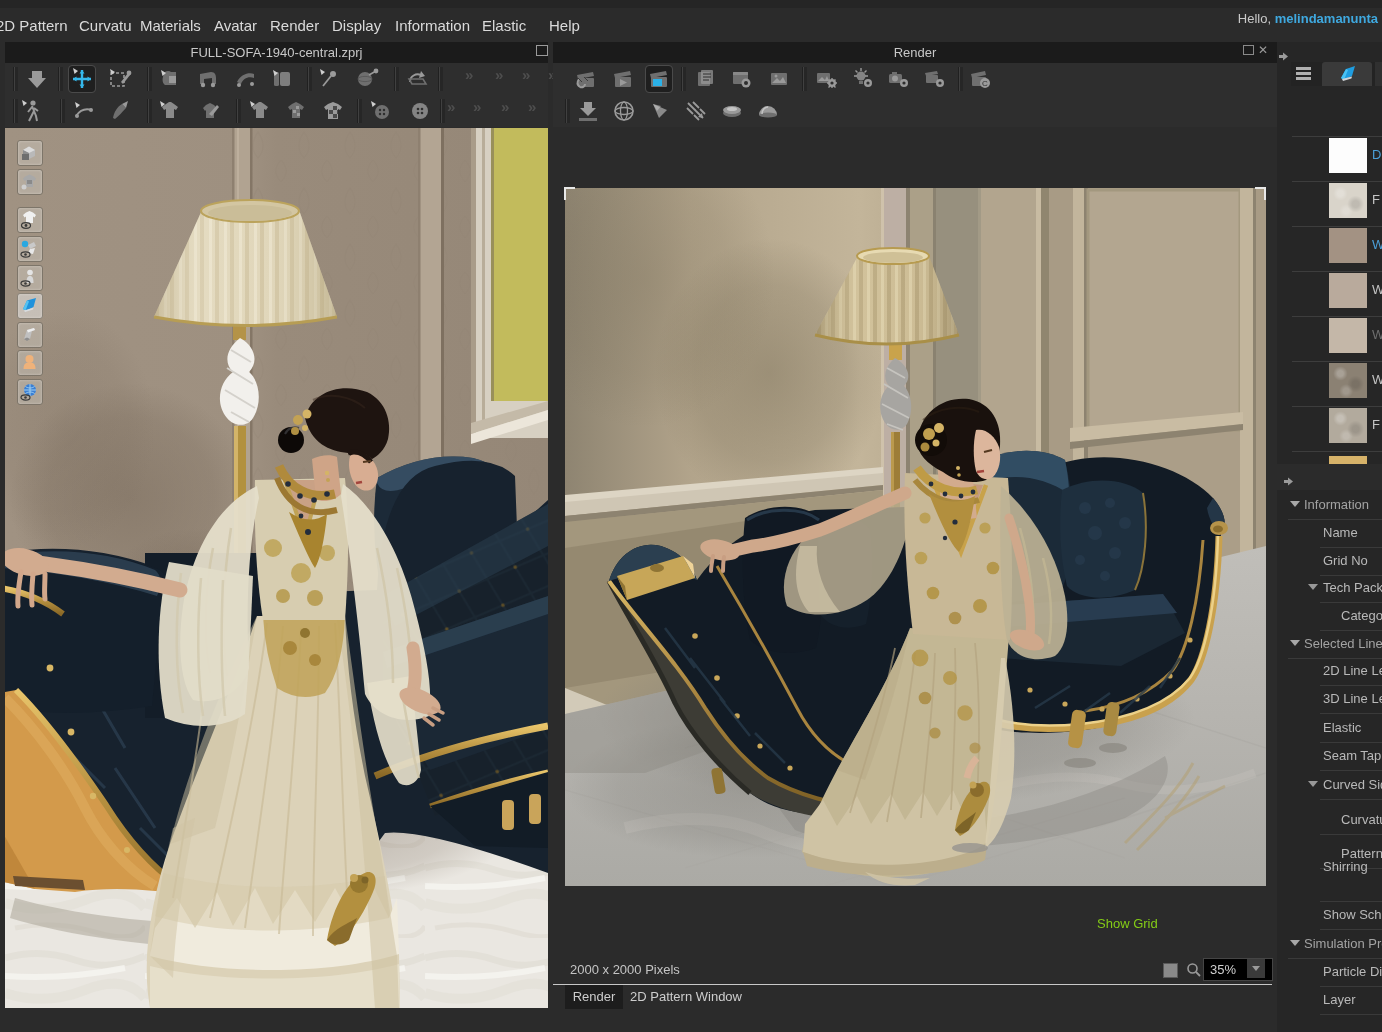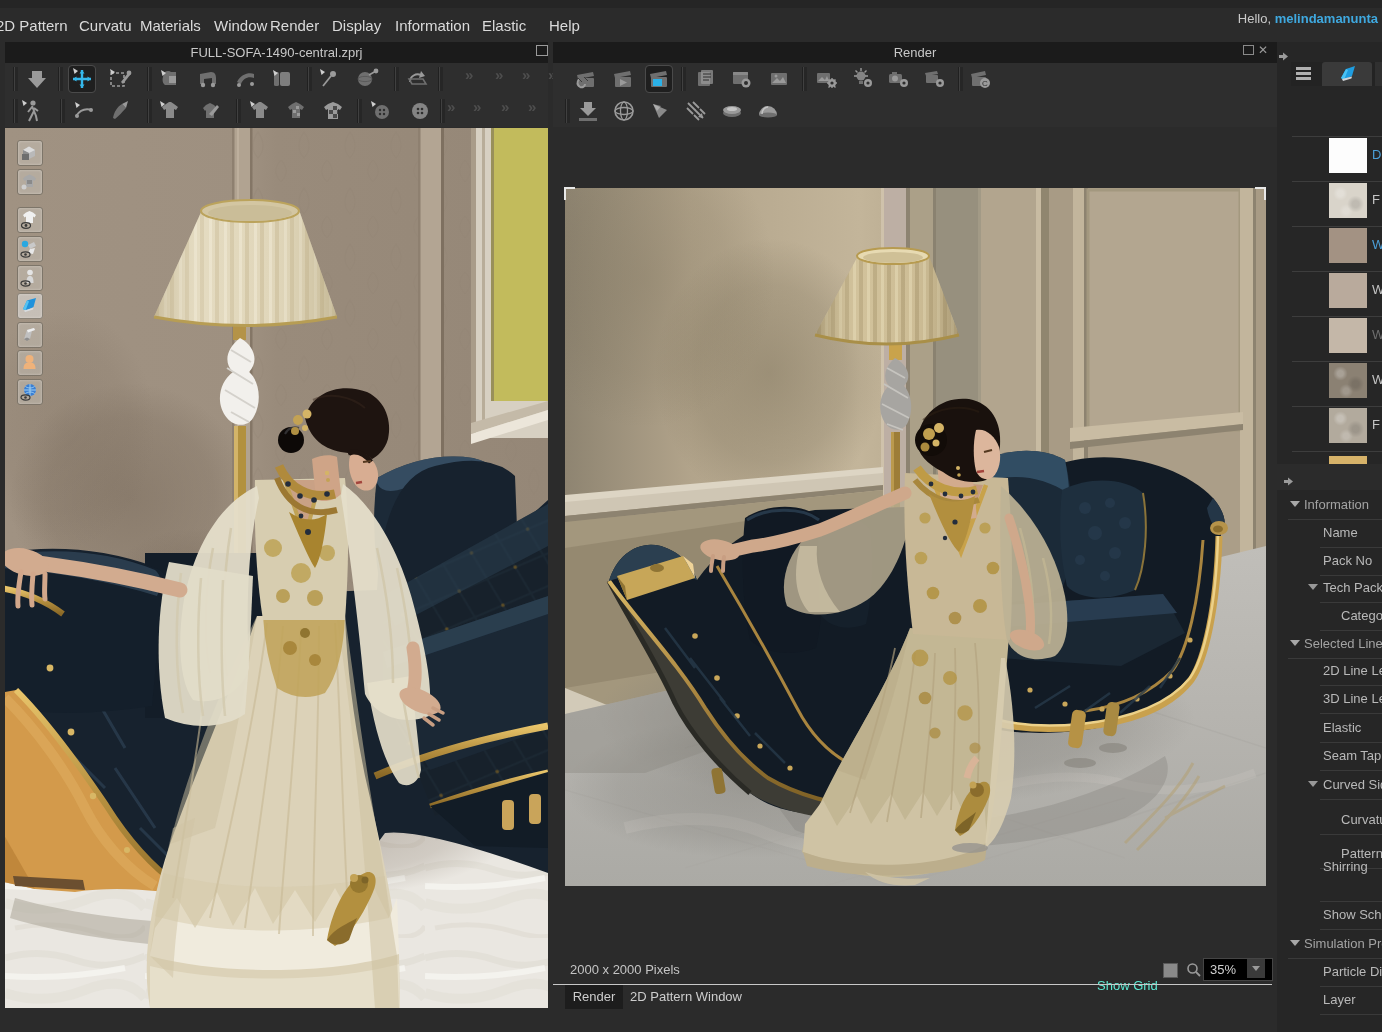--- a/index.html
+++ b/index.html
@@ -17,31 +17,31 @@
 .pline{position:absolute;height:1px;background:#3a3a3a}
 .sw{position:absolute;left:1329px;width:38px;height:35px}
 .swl{position:absolute;left:1372px;font-size:13px}
 </style></head><body>
 
 <div class="menu">
   <div style="position:absolute;top:0;left:0;width:1382px;height:8px;background:#252525"></div>
   <div class="mi" style="left:-4px">2D Pattern</div>
   <div class="mi" style="left:79px">Curvatu</div>
   <div class="mi" style="left:140px">Materials</div>
-  <div class="mi" style="left:214px">Window</div>
+  <div class="mi" style="left:214px">Avatar</div>
   <div class="mi" style="left:270px">Render</div>
   <div class="mi" style="left:332px">Display</div>
   <div class="mi" style="left:395px">Information</div>
   <div class="mi" style="left:482px">Elastic</div>
   <div class="mi" style="left:549px">Help</div>
   <div style="position:absolute;top:11px;right:4px;font-size:13px;color:#c9c9c9">Hello, <span style="color:#3fa9e0;font-weight:bold">melindamanunta</span></div>
 </div>
 
 <div class="tbar" style="left:5px;top:42px;width:543px">
-    <div class="tt">FULL-SOFA-1490-central.zprj</div>
+    <div class="tt">FULL-SOFA-1940-central.zprj</div>
   </div>
 <div style="position:absolute;left:536px;top:45px;width:10px;height:9px;border:1px solid #9a9a9a"></div>
 <div class="toolrow" id="ltr1" style="left:5px;top:63px;width:543px">
     <div class="sep" style="left:8px"></div>
     <div class="sep" style="left:53px"></div>
     <div class="sep" style="left:142px"></div>
     <div class="sep" style="left:302px"></div>
     <div class="sep" style="left:389px"></div>
     <div class="sep" style="left:433px"></div>
     <div class="ic" style="left:19px;"><svg width="26" height="26" viewBox="0 0 26 26">
@@ -809,21 +809,21 @@
 <path d="M300,684 C320,690 345,692 365,690 L350,697 C330,699 312,695 300,684 Z" fill="#cfc3a4" opacity="0.85"></path>
 </svg>
 </div>
 
 <div class="abs" style="left:564px;top:187px;width:11px;height:2px;background:#e8e8e8"></div>
 <div class="abs" style="left:564px;top:187px;width:2px;height:13px;background:#e8e8e8"></div>
 <div class="abs" style="left:1255px;top:187px;width:11px;height:2px;background:#e8e8e8"></div>
 <div class="abs" style="left:1264px;top:187px;width:2px;height:13px;background:#e8e8e8"></div>
 
 <div class="abs" style="left:570px;top:962px;font-size:13px;color:#c4c4c4">2000 x 2000 Pixels</div>
-<div class="abs" style="left:1097px;top:978px;font-size:13px;color:#5eead4">Show Grid</div>
+<div class="abs" style="left:1097px;top:916px;font-size:13px;color:#84cc16">Show Grid</div>
 <div class="abs" style="left:1163px;top:963px;width:13px;height:13px;background:#8a8a8a;border:1px solid #5a5a5a"></div>
 <svg class="abs" style="left:1186px;top:962px" width="15" height="15" viewBox="0 0 15 15">
     <circle cx="6.5" cy="6.5" r="4.5" fill="none" stroke="#9a9a9a" stroke-width="1.6"></circle>
     <path d="M10 10 L14 14" stroke="#9a9a9a" stroke-width="1.8"></path>
   </svg>
 <div class="abs" style="left:1203px;top:958px;width:62px;height:21px;background:#000000;border:1px solid #454545;color:#d0d0d0;font-size:13px;line-height:21px;padding-left:6px">35%</div>
 <div class="abs" style="left:1247px;top:959px;width:18px;height:19px;background:#3a3a3a"></div>
 <div class="abs" style="left:1252px;top:966px;width:0;height:0;border-left:4px solid transparent;border-right:4px solid transparent;border-top:5px solid #9a9a9a"></div>
 <div class="abs" style="left:553px;top:984px;width:719px;height:1px;background:#c8c8c8"></div>
 <div class="abs" style="left:565px;top:985px;width:58px;height:24px;background:#1d1d1d;color:#cdcdcd;font-size:13px;text-align:center;line-height:24px">Render</div>
@@ -884,21 +884,21 @@
 <div class="abs" style="left:1284px;top:472px;width:9px;height:8px" id="arrow2"><svg width="9" height="9" viewBox="0 0 9 9">
       <path d="M0 3 L4 3 L4 0.5 L9 4.5 L4 8.5 L4 6 L0 6 Z" fill="#9a9a9a"></path>
     </svg></div>
 
 <div id="props">
     <div class="tri" style="left:1290px;top:501px"></div>
     <div class="phead" style="left:1304px;top:497px">Information</div>
     <div class="pline" style="left:1288px;top:519px;width:94px"></div>
     <div class="ptxt" style="left:1323px;top:525px">Name</div>
     <div class="pline" style="left:1320px;top:547px;width:62px"></div>
-    <div class="ptxt" style="left:1323px;top:553px">Pack No</div>
+    <div class="ptxt" style="left:1323px;top:553px">Grid No</div>
     <div class="pline" style="left:1320px;top:575px;width:62px"></div>
     <div class="tri" style="left:1308px;top:584px;border-top-color:#989898"></div>
     <div class="ptxt" style="left:1323px;top:580px">Tech Pack</div>
     <div class="pline" style="left:1320px;top:602px;width:62px"></div>
     <div class="ptxt" style="left:1341px;top:608px">Category</div>
     <div class="pline" style="left:1320px;top:630px;width:62px"></div>
     <div class="tri" style="left:1290px;top:640px"></div>
     <div class="phead" style="left:1304px;top:636px">Selected Line</div>
     <div class="pline" style="left:1288px;top:658px;width:94px"></div>
     <div class="ptxt" style="left:1323px;top:663px">2D Line Le</div>

